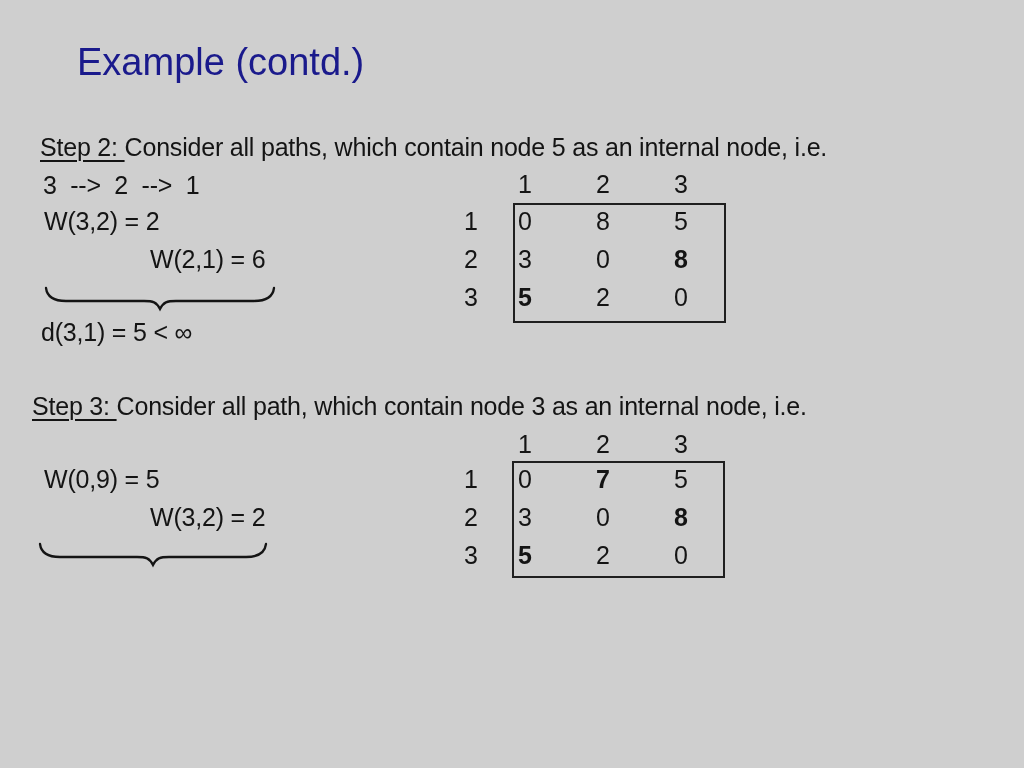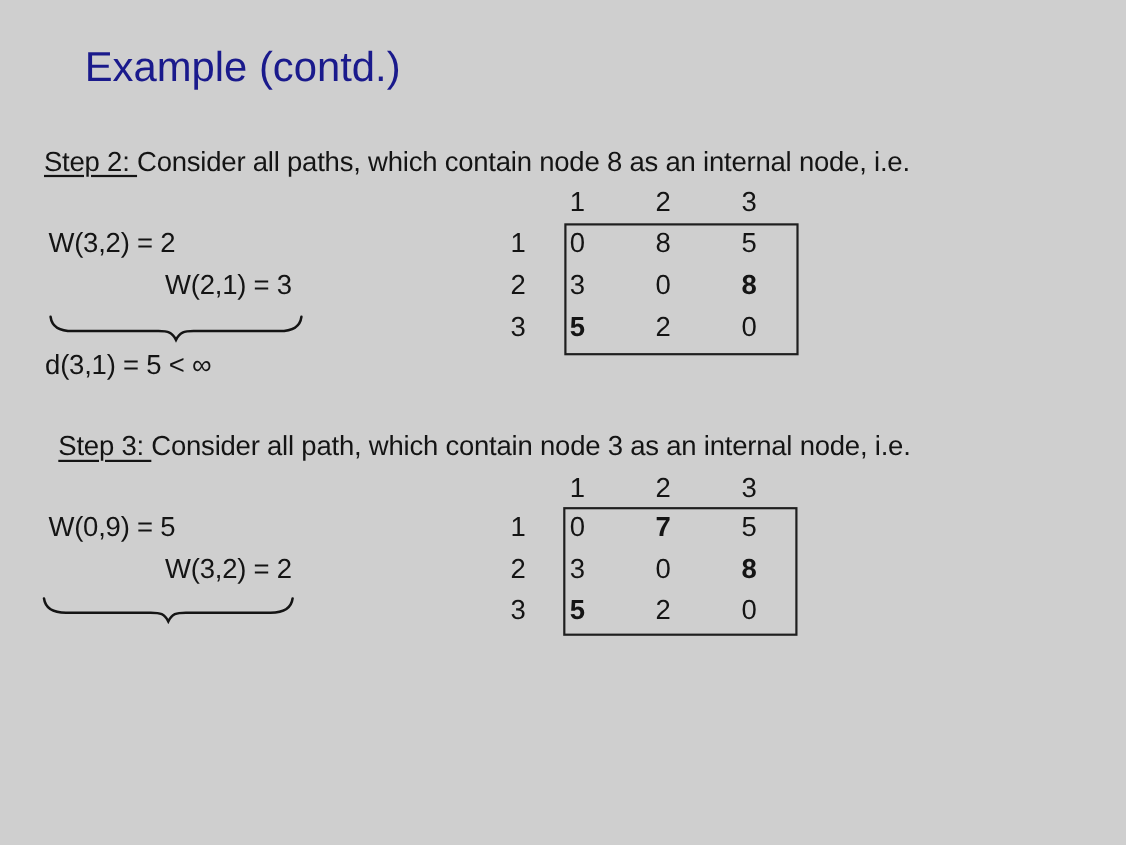--- a/index.html
+++ b/index.html
@@ -56,24 +56,25 @@
     stroke-linecap:round;
   }
 </style>
 </head>
 <body>
 
 <div class="slide">
 
   <h1 class="title">Example (contd.)</h1>
 
-  <div class="line" style="top:135px;left:40px"><span class="heading-label">Step 2: </span><span>Consider all paths, which contain node 8 as an internal node, i.e.</span></div>
+  <div class="line" style="top:135px;left:40px"><span class="heading-label">Step 2: </span><span>Consider all paths, which contain node 5 as an internal node, i.e.</span></div>
 
+  <div class="line" style="top:173px;left:43px">3  --&gt;  2  --&gt;  1</div>
   <div class="line" style="top:209px;left:44px">W(3,2) = 2</div>
-  <div class="line" style="top:247px;left:150px">W(2,1) = 3</div>
+  <div class="line" style="top:247px;left:150px">W(2,1) = 6</div>
 
   <svg class="brace" style="left:44px;top:284px" width="232" height="26" viewBox="0 0 232 26">
     <path d="M2,4 C3,12 9,17 22,17 L100,17 C109,17 112.5,18 116,25 C119.5,18 123,17 132,17 L210,17 C223,17 229,12 230,4"></path>
   </svg>
 
   <div class="line" style="top:320px;left:41px">d(3,1) = 5 &lt; ∞</div>
 
   <div>
     <span class="mcell" style="left:518px;top:172px">1</span>
     <span class="mcell" style="left:596px;top:172px">2</span>
@@ -91,21 +92,21 @@
 
     <span class="mcell" style="left:518px;top:247px">3</span>
     <span class="mcell" style="left:596px;top:247px">0</span>
     <span class="mcell bold" style="left:674px;top:247px">8</span>
 
     <span class="mcell bold" style="left:518px;top:285px">5</span>
     <span class="mcell" style="left:596px;top:285px">2</span>
     <span class="mcell" style="left:674px;top:285px">0</span>
   </div>
 
-  <div class="line" style="top:394px;left:53px"><span class="heading-label">Step 3: </span><span>Consider all path, which contain node 3 as an internal node, i.e.</span></div>
+  <div class="line" style="top:394px;left:32px"><span class="heading-label">Step 3: </span><span>Consider all path, which contain node 3 as an internal node, i.e.</span></div>
 
   <div class="line" style="top:467px;left:44px">W(0,9) = 5</div>
   <div class="line" style="top:505px;left:150px">W(3,2) = 2</div>
 
   <svg class="brace" style="left:38px;top:540px" width="230" height="26" viewBox="0 0 230 26">
     <path d="M2,4 C3,12 9,17 22,17 L99,17 C108,17 111.5,18 115,25 C118.5,18 122,17 131,17 L208,17 C221,17 227,12 228,4"></path>
   </svg>
 
 
   <div>

